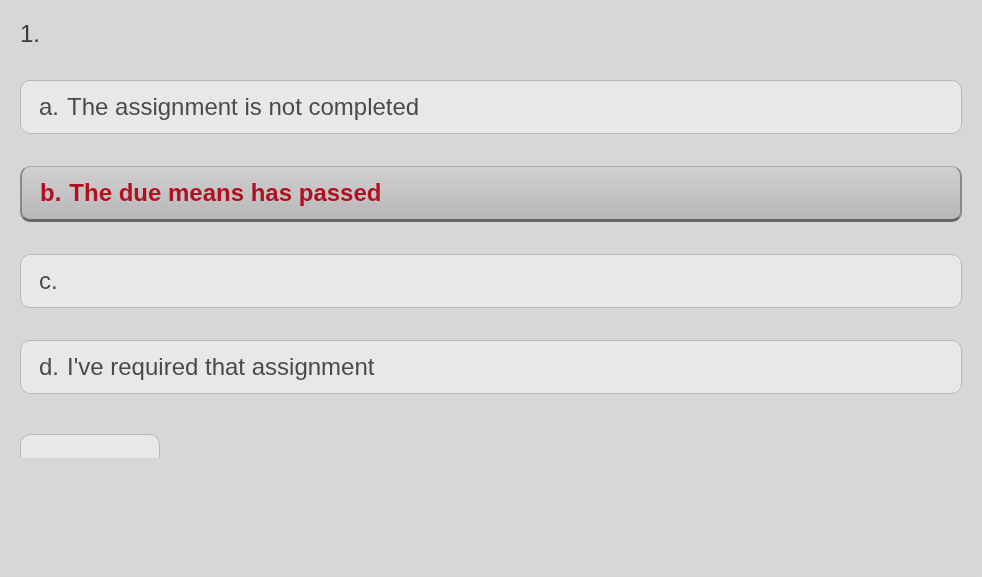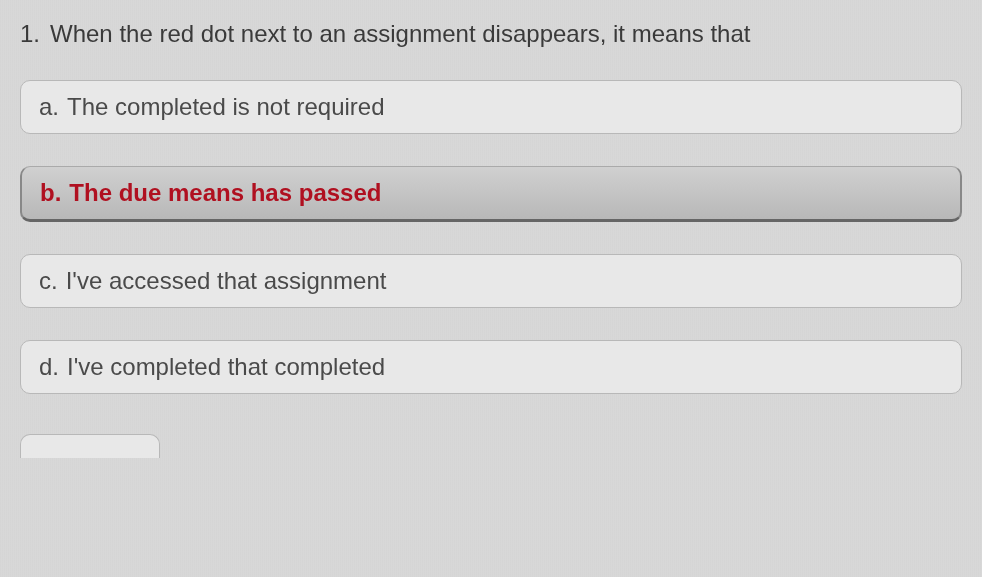--- a/index.html
+++ b/index.html
@@ -78,36 +78,34 @@
       border-radius: 10px 10px 0 0;
       border-bottom: none;
     }
   </style>
 </head>
 <body>
 
 <div class="question-block">
   <div class="question-text">
     <span class="question-number">1.</span>
-    <span>When the red dot next to an assignment disappears, it means that</span>
   </div>
 
   <div class="options-list">
     <div class="option">
       <span class="option-letter">a.</span>
-      <span class="option-text">The completed is not required</span>
+      <span class="option-text">The assignment is not completed</span>
     </div>
     <div class="option selected">
       <span class="option-letter">b.</span>
       <span class="option-text">The due means has passed</span>
     </div>
     <div class="option">
       <span class="option-letter">c.</span>
-      <span class="option-text">I've accessed that assignment</span>
     </div>
     <div class="option">
       <span class="option-letter">d.</span>
-      <span class="option-text">I've completed that completed</span>
+      <span class="option-text">I've required that assignment</span>
     </div>
   </div>
 
   <div class="partial-box"></div>
 </div>
 
 </body></html>

